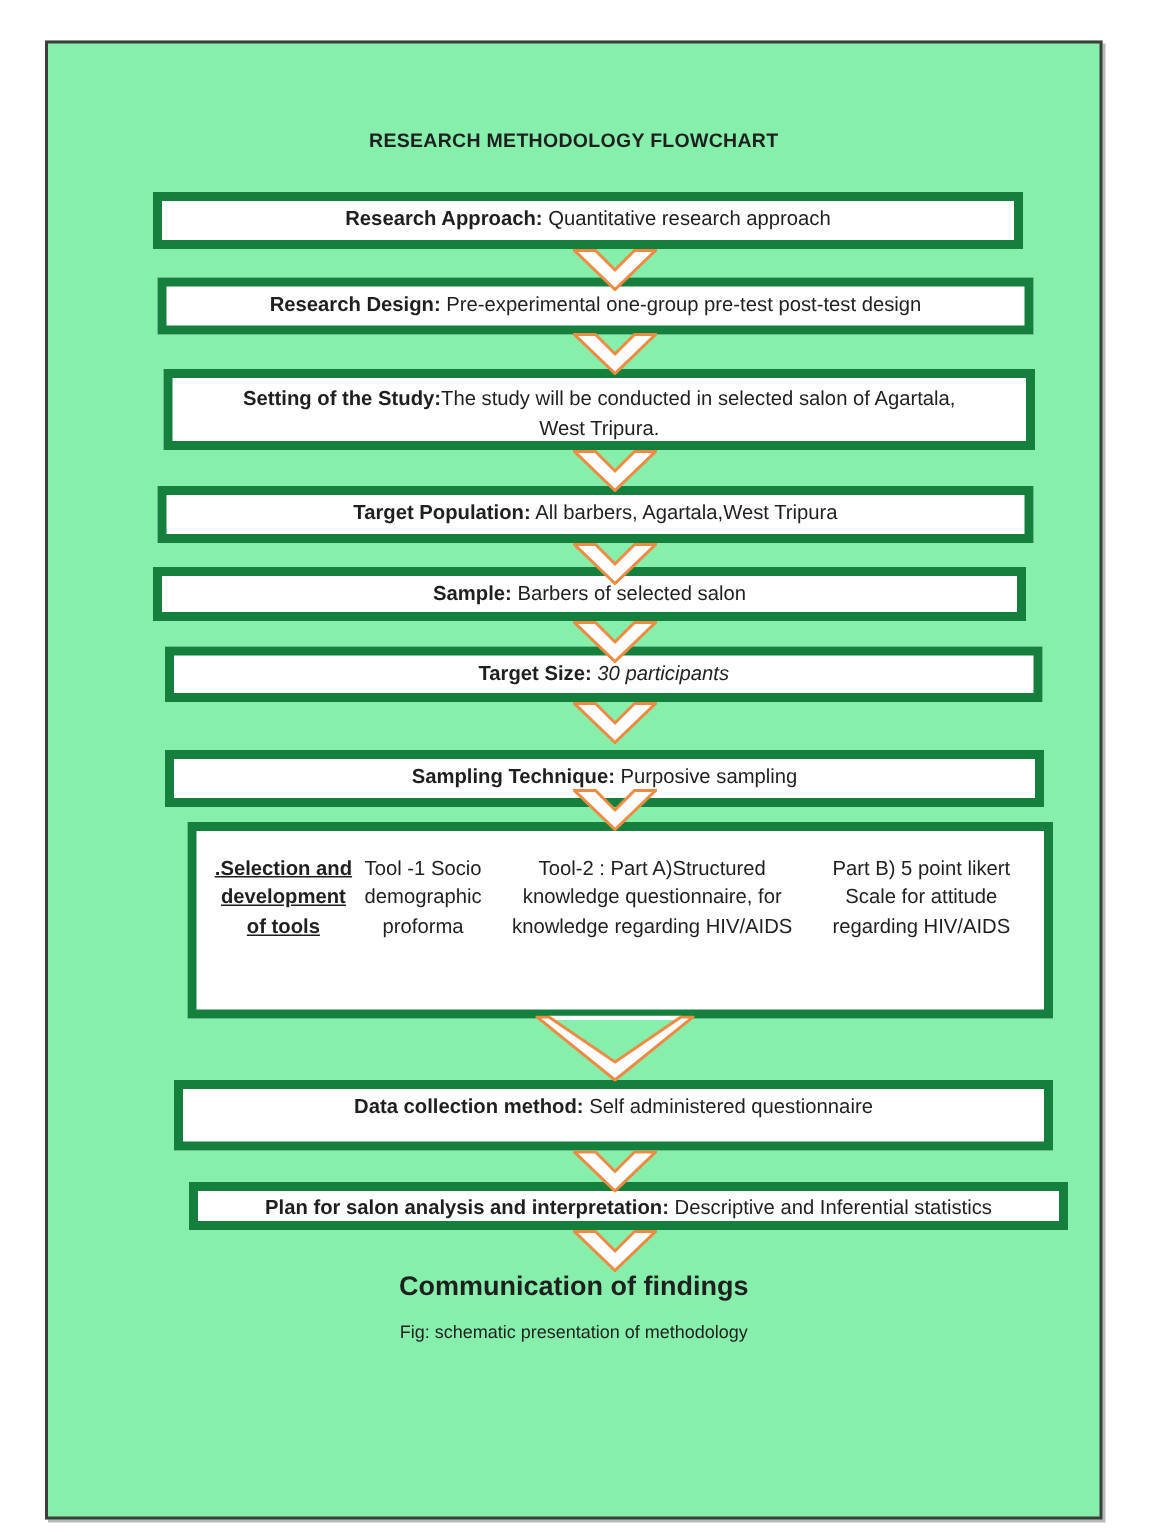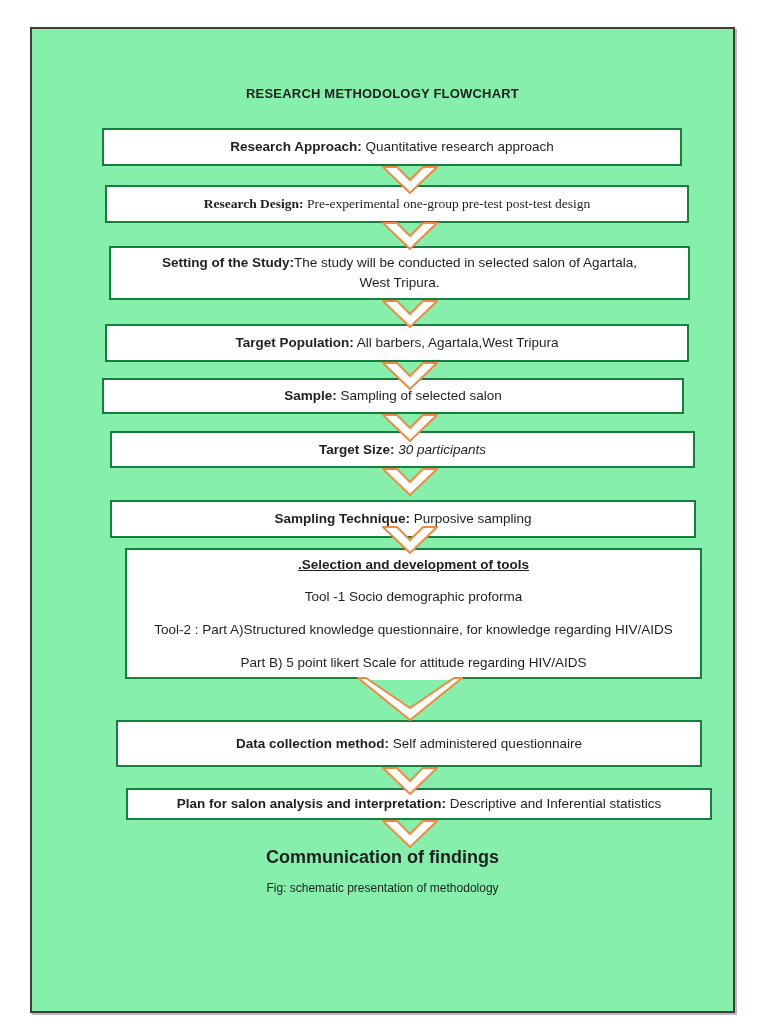--- a/index.html
+++ b/index.html
@@ -11,29 +11,29 @@
   .page{
     position:absolute;left:30px;top:27px;width:705px;height:986px;
     background:#86efac;border:2px solid #3d3d3d;box-shadow:2px 2px 0 #b9b9b9;
     box-sizing:border-box;overflow:hidden;
   }
   .doc-title{
     position:absolute;top:57px;left:0;width:100%;text-align:center;
     font-weight:bold;font-size:13px;letter-spacing:.2px;
   }
   .fbox{
-    position:absolute;border:2px solid #15803d;background:#fff;
-    display:flex;align-items:center;justify-content:center;text-align:center;
+    position:absolute;border:6px solid #15803d;background:#fff;
+    display:flex;align-items:flex-start;justify-content:center;text-align:center;
     font-size:13.5px;line-height:1.45;z-index:1;box-sizing:border-box;
     padding:2px 18px;
   }
   .fbox b{white-space:pre-wrap;}
   .fbox span{white-space:pre-wrap;}
   .tools{
-    flex-direction:column;justify-content:center;padding:8px 10px;
+    flex-direction:row;justify-content:center;padding:8px 10px;
   }
   .tools .tline{margin:6.5px 0;}
   .tools .ttitle{font-weight:bold;text-decoration:underline;margin:6.5px 0;}
   .arrow{position:absolute;z-index:2;line-height:0;}
   .comm{
     position:absolute;left:0;width:100%;text-align:center;
     font-weight:bold;font-size:18px;top:818px;
   }
   .figcap{
     position:absolute;left:0;width:100%;text-align:center;
@@ -50,21 +50,21 @@
 
   <div class="fbox" style="left:70px;top:99px;width:580px;height:38px;">
     <div><b>Research Approach:</b><span> Quantitative research approach</span></div>
   </div>
   <div class="arrow" style="left:350px;top:137px;">
     <svg width="56" height="28" viewBox="0 0 56 28">
         <polygon points="1,1 15,1 28,14 41,1 55,1 28,27" fill="#ffffff" stroke="#ee8b42" stroke-width="2"></polygon>
       </svg>
   </div>
 
-  <div class="fbox" style="left:73px;top:156px;width:584px;height:38px;font-family:Liberation Serif, serif;">
+  <div class="fbox" style="left:73px;top:156px;width:584px;height:38px;">
     <div><b>Research Design:</b><span> Pre-experimental one-group pre-test post-test design</span></div>
   </div>
   <div class="arrow" style="left:350px;top:193px;">
     <svg width="56" height="28" viewBox="0 0 56 28">
         <polygon points="1,1 15,1 28,14 41,1 55,1 28,27" fill="#ffffff" stroke="#ee8b42" stroke-width="2"></polygon>
       </svg>
   </div>
 
   <div class="fbox" style="left:77px;top:217px;width:581px;height:54px;padding:4px 40px;">
     <div><b>Setting of the Study:</b><span>The study will be conducted in selected salon of Agartala, West Tripura.</span></div>
@@ -78,21 +78,21 @@
   <div class="fbox" style="left:73px;top:295px;width:584px;height:38px;">
     <div><b>Target Population:</b><span> All barbers, Agartala,West Tripura</span></div>
   </div>
   <div class="arrow" style="left:350px;top:333px;">
     <svg width="56" height="28" viewBox="0 0 56 28">
         <polygon points="1,1 15,1 28,14 41,1 55,1 28,27" fill="#ffffff" stroke="#ee8b42" stroke-width="2"></polygon>
       </svg>
   </div>
 
   <div class="fbox" style="left:70px;top:349px;width:582px;height:36px;">
-    <div><b>Sample:</b><span> Sampling of selected salon</span></div>
+    <div><b>Sample:</b><span> Barbers of selected salon</span></div>
   </div>
   <div class="arrow" style="left:350px;top:385px;">
     <svg width="56" height="28" viewBox="0 0 56 28">
         <polygon points="1,1 15,1 28,14 41,1 55,1 28,27" fill="#ffffff" stroke="#ee8b42" stroke-width="2"></polygon>
       </svg>
   </div>
 
   <div class="fbox" style="left:78px;top:402px;width:585px;height:37px;">
     <div><b>Target Size:</b><span class="italic"> 30 participants</span></div>
   </div>

